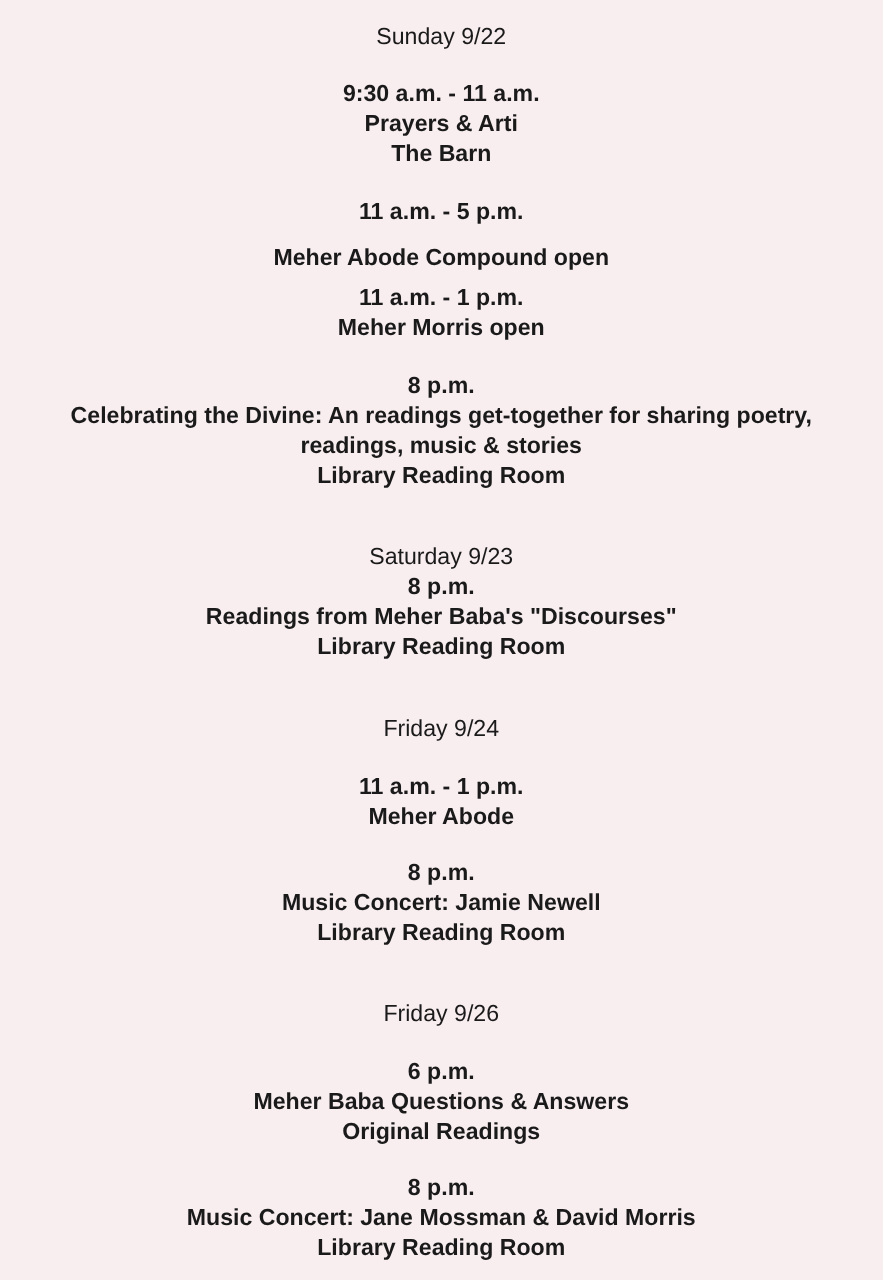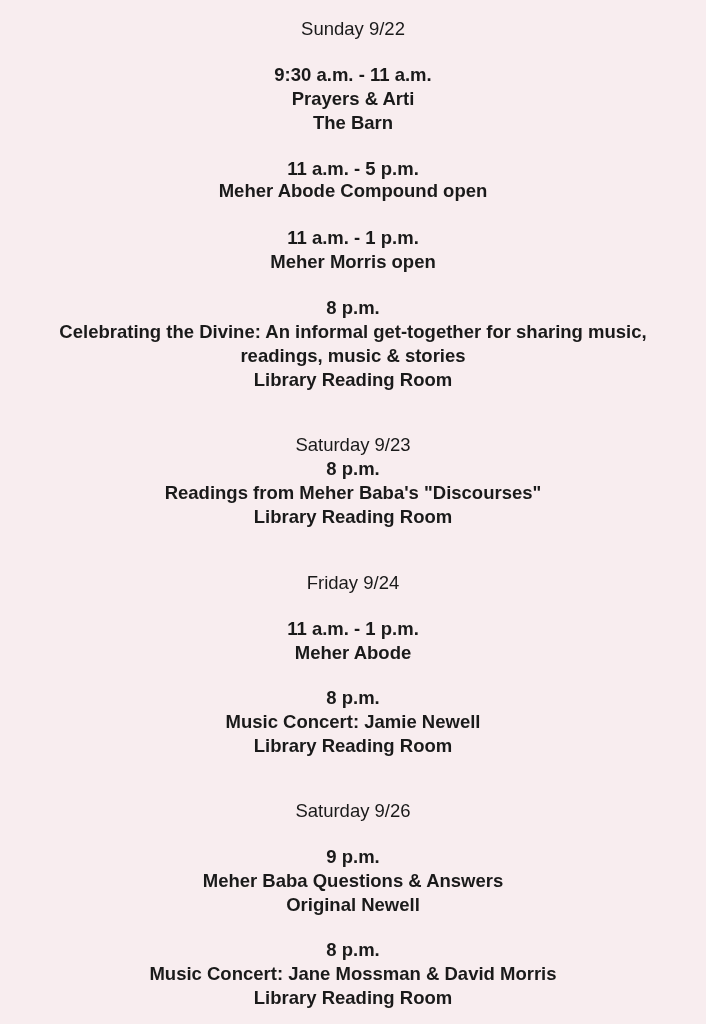--- a/index.html
+++ b/index.html
@@ -20,44 +20,44 @@
 <body>
 
 <div>
   <div class="line day" style="top:17px">Sunday 9/22</div>
 
   <div class="line" style="top:63px">9:30 a.m. - 11 a.m.</div>
   <div class="line" style="top:87px">Prayers &amp; Arti</div>
   <div class="line" style="top:111px">The Barn</div>
 
   <div class="line" style="top:157px">11 a.m. - 5 p.m.</div>
-  <div class="line" style="top:179px">Meher Abode Compound open</div>
+  <div class="line" style="top:194px">Meher Abode Compound open</div>
 
   <div class="line" style="top:226px">11 a.m. - 1 p.m.</div>
   <div class="line" style="top:250px">Meher Morris open</div>
 
   <div class="line" style="top:296px">8 p.m.</div>
-  <div class="line" style="top:320px">Celebrating the Divine: An informal get-together for sharing music,</div>
+  <div class="line" style="top:320px">Celebrating the Divine: An readings get-together for sharing poetry,</div>
   <div class="line" style="top:344px">readings, music &amp; stories</div>
   <div class="line" style="top:368px">Library Reading Room</div>
 
   <div class="line day" style="top:433px">Saturday 9/23</div>
   <div class="line" style="top:457px">8 p.m.</div>
   <div class="line" style="top:481px">Readings from Meher Baba's "Discourses"</div>
   <div class="line" style="top:505px">Library Reading Room</div>
 
   <div class="line day" style="top:571px">Friday 9/24</div>
   <div class="line" style="top:617px">11 a.m. - 1 p.m.</div>
   <div class="line" style="top:641px">Meher Abode</div>
 
   <div class="line" style="top:686px">8 p.m.</div>
   <div class="line" style="top:710px">Music Concert: Jamie Newell</div>
   <div class="line" style="top:734px">Library Reading Room</div>
 
-  <div class="line day" style="top:799px">Saturday 9/26</div>
-  <div class="line" style="top:845px">9 p.m.</div>
+  <div class="line day" style="top:799px">Friday 9/26</div>
+  <div class="line" style="top:845px">6 p.m.</div>
   <div class="line" style="top:869px">Meher Baba Questions &amp; Answers</div>
-  <div class="line" style="top:893px">Original Newell</div>
+  <div class="line" style="top:893px">Original Readings</div>
 
   <div class="line" style="top:938px">8 p.m.</div>
   <div class="line" style="top:962px">Music Concert: Jane Mossman &amp; David Morris</div>
   <div class="line" style="top:986px">Library Reading Room</div>
 </div>
 
 </body></html>

